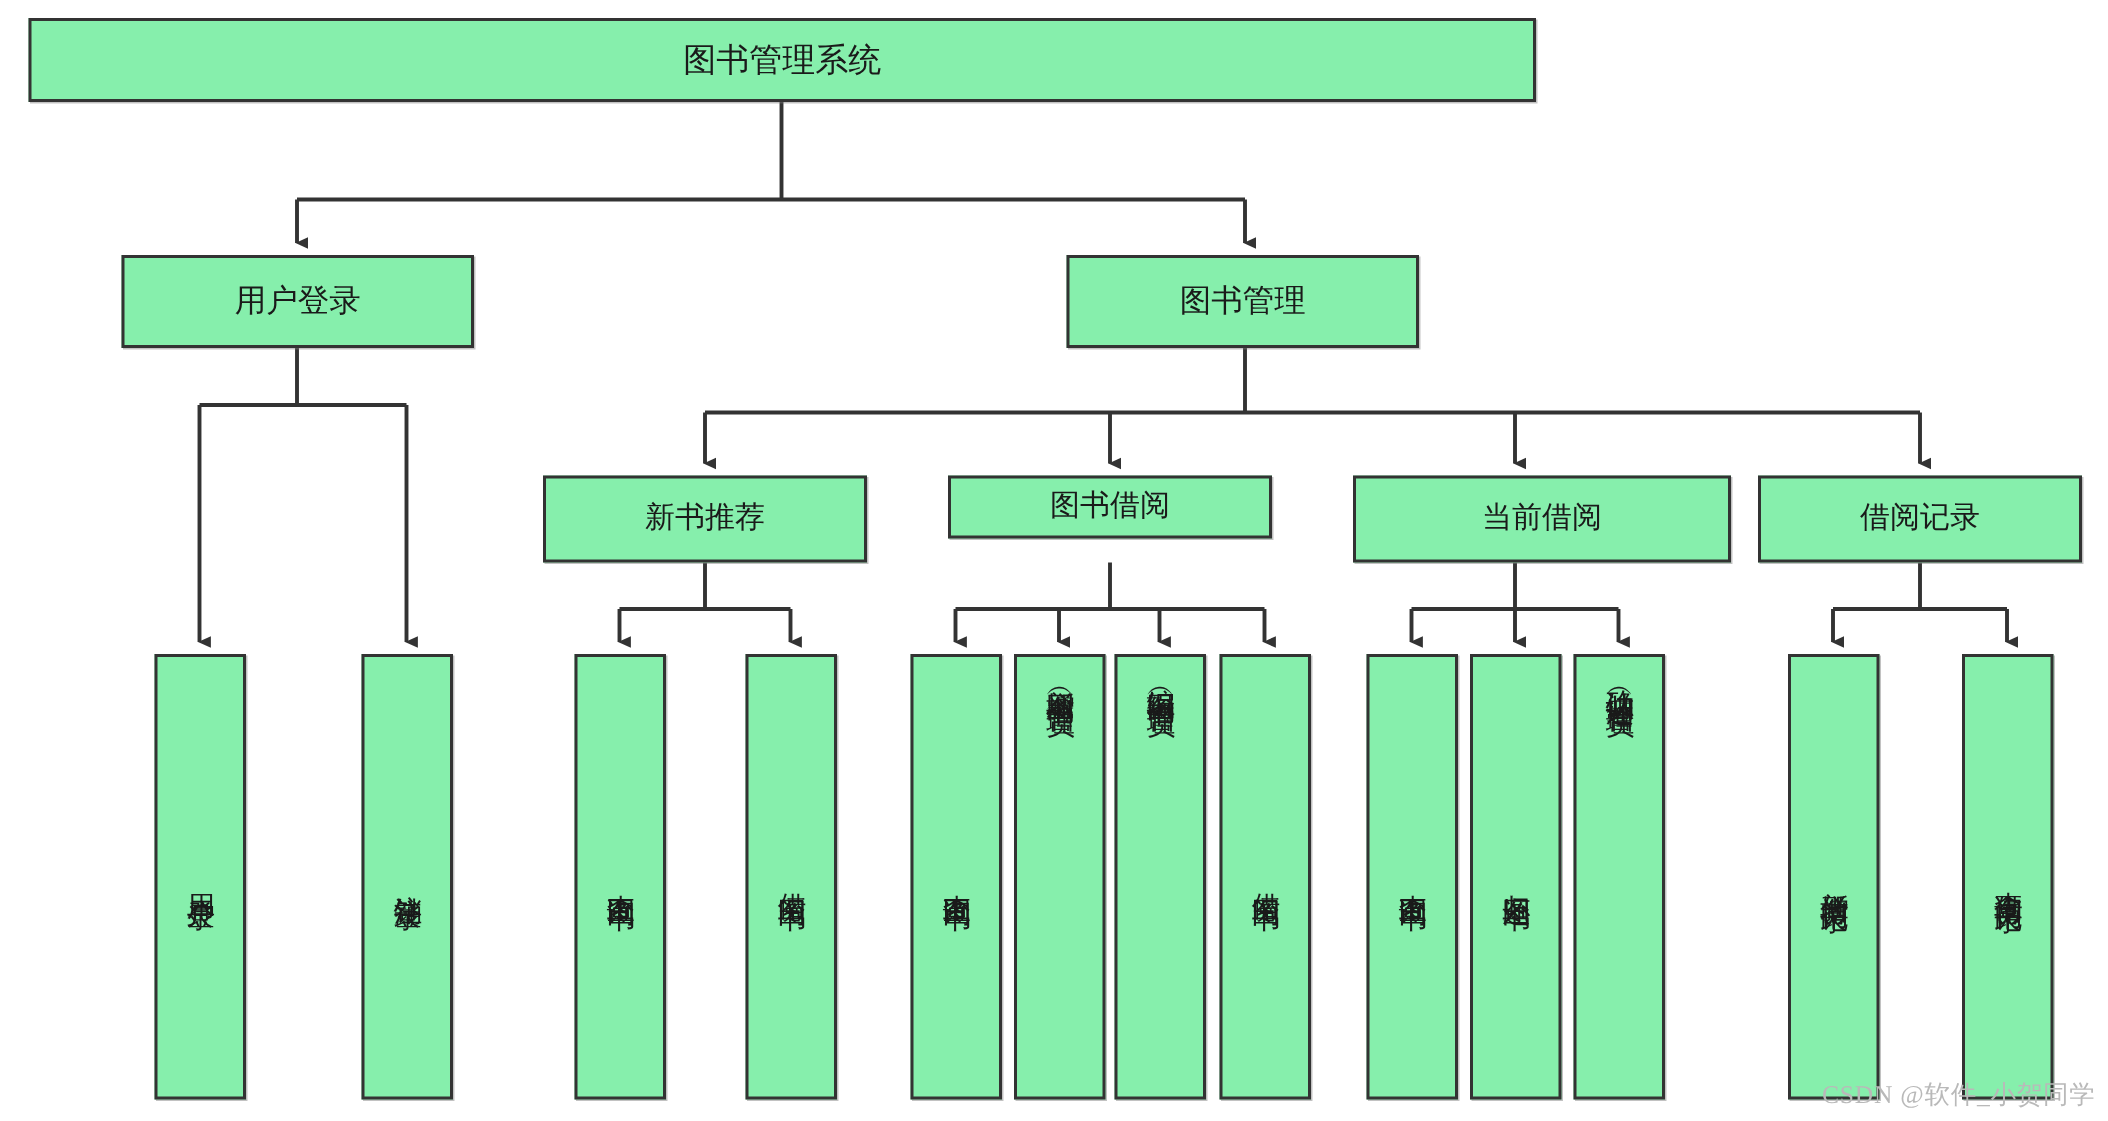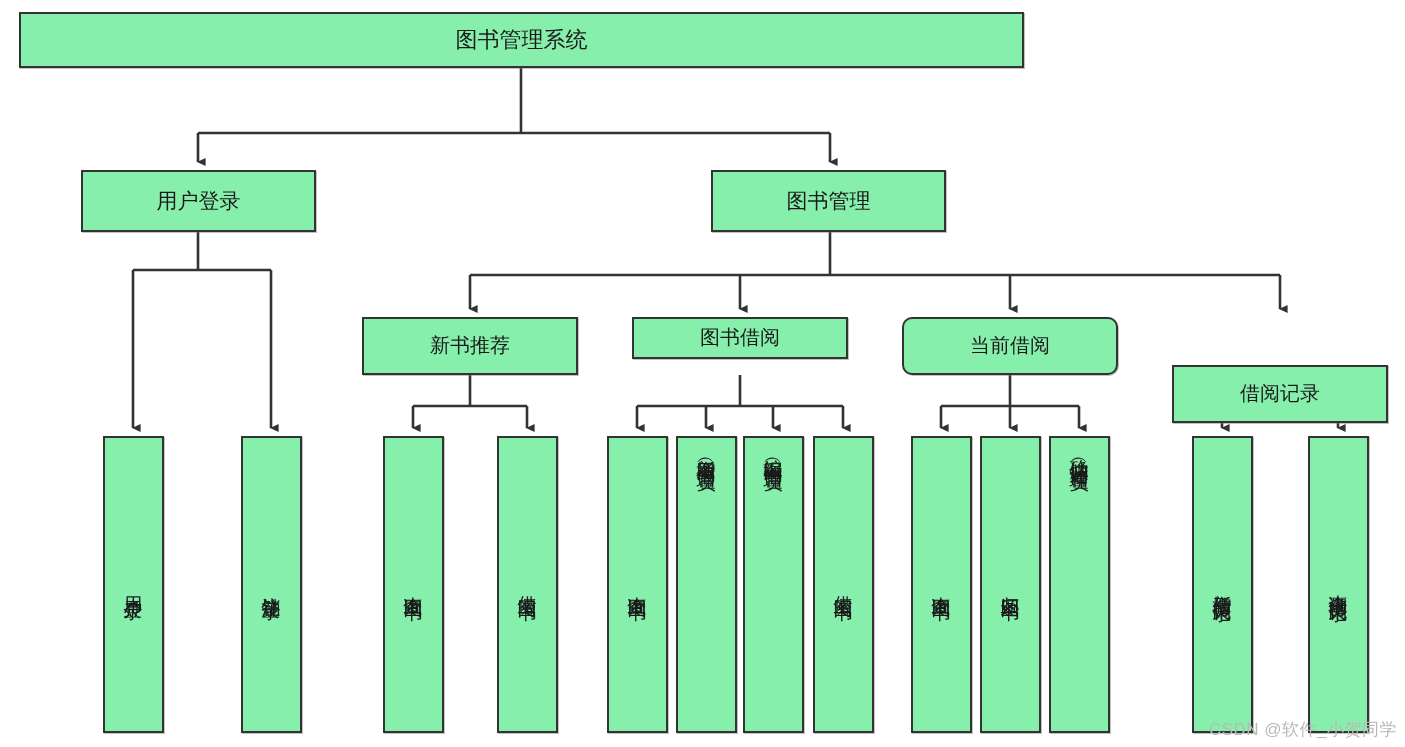--- a/index.html
+++ b/index.html
@@ -69,20 +69,21 @@
     padding-top: 6px;
   }
   #watermark {
     position: absolute;
     right: 8px;
     bottom: 6px;
     font-size: 17px;
     color: #b9b9b9;
     letter-spacing: 0.5px;
     white-space: nowrap;
+    font-family: Liberation Serif, serif;
   }
 </style>
 </head>
 <body>
 
 <div id="diagram-root">
 
   <svg id="edges-svg" viewBox="0 0 1405 747" xmlns="http://www.w3.org/2000/svg">
     <defs>
       <marker id="arrowhead" markerWidth="9" markerHeight="9" refX="4.5" refY="7.6" orient="auto" markerUnits="userSpaceOnUse">
@@ -143,24 +144,24 @@
   <div class="node level3" style="left:362px; top:317px; width:216px; height:58px;">
     <span class="node-label">新书推荐</span>
   </div>
 
   <div class="node level2" style="left:711px; top:170px; width:235px; height:62px;">
     <span class="node-label">图书管理</span>
   </div>
   <div class="node level3" style="left:632px; top:317px; width:216px; height:42px;">
     <span class="node-label">图书借阅</span>
   </div>
-  <div class="node level3" style="left:902px; top:317px; width:216px; height:58px;border-radius:10px;">
+  <div class="node level3" style="left:902px; top:317px; width:252px; height:58px;">
     <span class="node-label">当前借阅</span>
   </div>
-  <div class="node level3" style="left:1172px; top:317px; width:216px; height:58px;margin-top:48px;">
+  <div class="node level3" style="left:1172px; top:317px; width:216px; height:58px;">
     <span class="node-label">借阅记录</span>
   </div>
 
   <div class="node leaf" style="left:103px; top:436px; width:61px; height:297px;">
     <span class="node-label">用户登录</span>
   </div>
   <div class="node leaf" style="left:241px; top:436px; width:61px; height:297px;">
     <span class="node-label">注销登录</span>
   </div>
 

